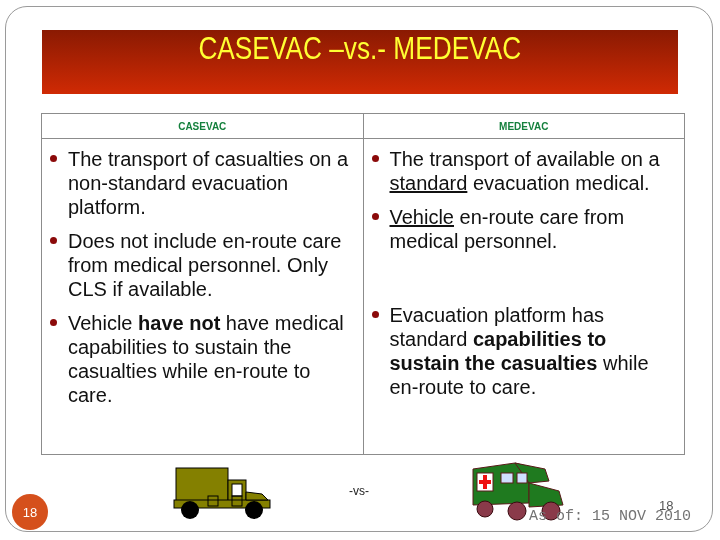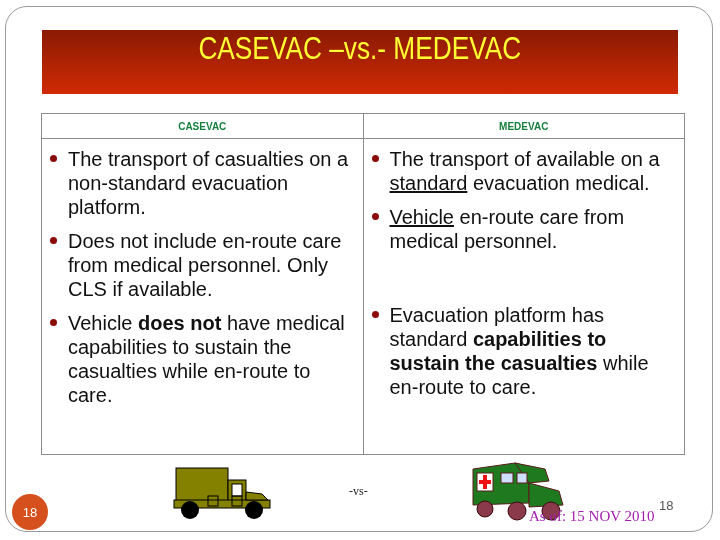--- a/index.html
+++ b/index.html
@@ -7,22 +7,22 @@
   .frame{position:absolute;left:5px;top:6px;width:708px;height:526px;border:1px solid #9a9a9a;border-radius:22px;box-sizing:border-box;}
   .title-bar{position:absolute;left:42px;top:30px;width:636px;height:64px;background:linear-gradient(#8a1a02,#d02a04);display:flex;align-items:flex-start;justify-content:center;}
   .title-bar span{color:#ffff33;font-family:"Liberation Sans Narrow","Liberation Sans",sans-serif;font-size:32px;transform:scaleX(0.82);white-space:nowrap;letter-spacing:0px;}
   table.cmp{position:absolute;left:41px;top:113px;width:644px;height:342px;border-collapse:collapse;}
   table.cmp th{border:1px solid #8c8c8c;font-size:10px;font-weight:bold;height:24px;padding:0;color:#15803d;}
   table.cmp td{border:1px solid #8c8c8c;vertical-align:top;padding:8px 10px 0 26px;font-size:20px;line-height:24px;color:#111;}
   .bul{position:relative;margin-bottom:10px;}
   .bul::before{content:"";position:absolute;left:-18px;top:8px;width:7px;height:7px;border-radius:50%;background:#8b0a0a;}
   u{text-decoration:underline;}
   .spacer{height:40px;}
-  .vs{position:absolute;left:349px;top:484px;font-family:Liberation Serif, serif;font-size:12px;color:#222;}
-  .asof{position:absolute;left:529px;top:508px;font-family:Liberation Serif, serif;font-size:15px;color:#a21caf;}
+  .vs{position:absolute;left:349px;top:484px;font-family:Liberation Sans, sans-serif;font-size:12px;color:#222;}
+  .asof{position:absolute;left:529px;top:508px;font-family:Liberation Mono, monospace;font-size:15px;color:#737373;}
   .pgsmall{position:absolute;left:659px;top:498px;font-size:13px;color:#555;}
   .pgcircle{position:absolute;left:12px;top:494px;width:36px;height:36px;border-radius:50%;background:#d5501c;color:#fff;font-size:13px;display:flex;align-items:center;justify-content:center;}
   .truck{position:absolute;left:172px;top:466px;}
   .ambulance{position:absolute;left:467px;top:461px;}
 </style>
 </head>
 <body>
 
 <div class="frame"></div>
 
@@ -33,21 +33,21 @@
 <table class="cmp">
   <tbody>
       <tr>
     <th style="width:50%">CASEVAC</th>
     <th>MEDEVAC</th>
   </tr>
   <tr>
     <td>
       <div class="bul">The transport of casualties on a non-standard evacuation platform.</div>
       <div class="bul">Does not include en-route care from medical personnel. Only CLS if available.</div>
-      <div class="bul"><span>Vehicle </span><b>does not</b><span> have medical capabilities to sustain the casualties while en-route to care.</span></div>
+      <div class="bul"><span>Vehicle </span><b>have not</b><span> have medical capabilities to sustain the casualties while en-route to care.</span></div>
     </td>
     <td>
       <div class="bul"><span>The transport of available on a </span><u>standard</u><span> evacuation medical.</span></div>
       <div class="bul"><u>Vehicle</u><span> en-route care from medical personnel.</span></div>
       <div class="spacer"></div>
       <div class="bul"><span>Evacuation platform has standard </span><b>capabilities to sustain the casualties</b><span> while en-route to care.</span></div>
     </td>
   </tr>
 </tbody>
   </table>

